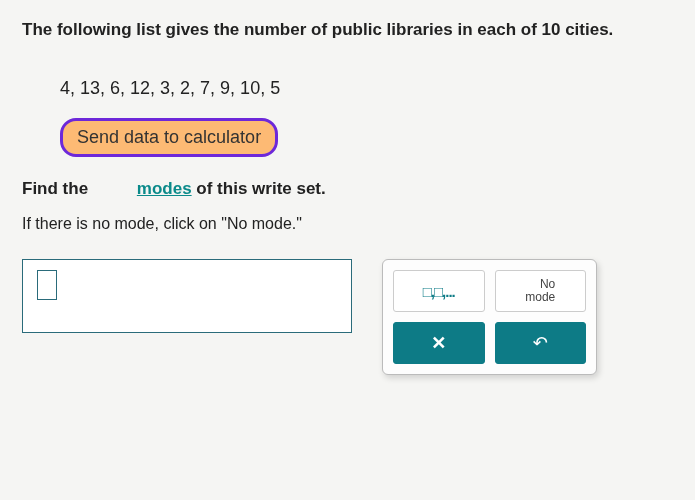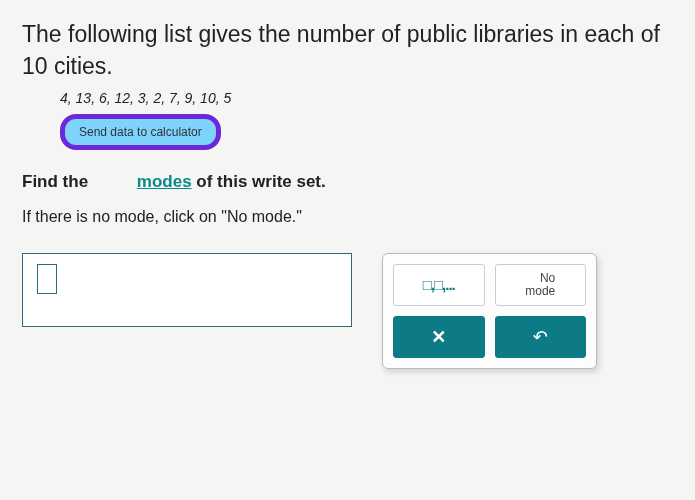--- a/index.html
+++ b/index.html
@@ -6,40 +6,39 @@
     body {
       font-family: Arial, Helvetica, sans-serif;
       background: #f5f5f3;
       width: 695px;
       height: 500px;
       padding: 18px 22px;
       color: #222;
       position: relative;
     }
     .intro {
-      font-size: 23px;
-      font-weight: 400;
-      margin-bottom: 8px;
+      font-size: 17px;
+      font-weight: 700;
+      margin-bottom: 36px;
       line-height: 1.4;
     }
     .data-values {
-      font-size: 14px;
+      font-size: 18px;
       font-weight: 500;
       margin-left: 38px;
-      margin-bottom: 8px;
-      font-style: italic;
+      margin-bottom: 19px;
     }
     .send-btn {
       display: inline-block;
       margin-left: 38px;
       padding: 6px 14px;
-      border: 5px solid #6d28d9;
+      border: 3px solid #6d28d9;
       border-radius: 16px;
-      background: #7dd3fc;
-      font-size: 12px;
+      background: #fdba74;
+      font-size: 18px;
       color: #333;
       cursor: pointer;
       margin-bottom: 22px;
     }
     .instruction1 {
       font-size: 17px;
       font-weight: 600;
       margin-bottom: 14px;
     }
     .link-term {

